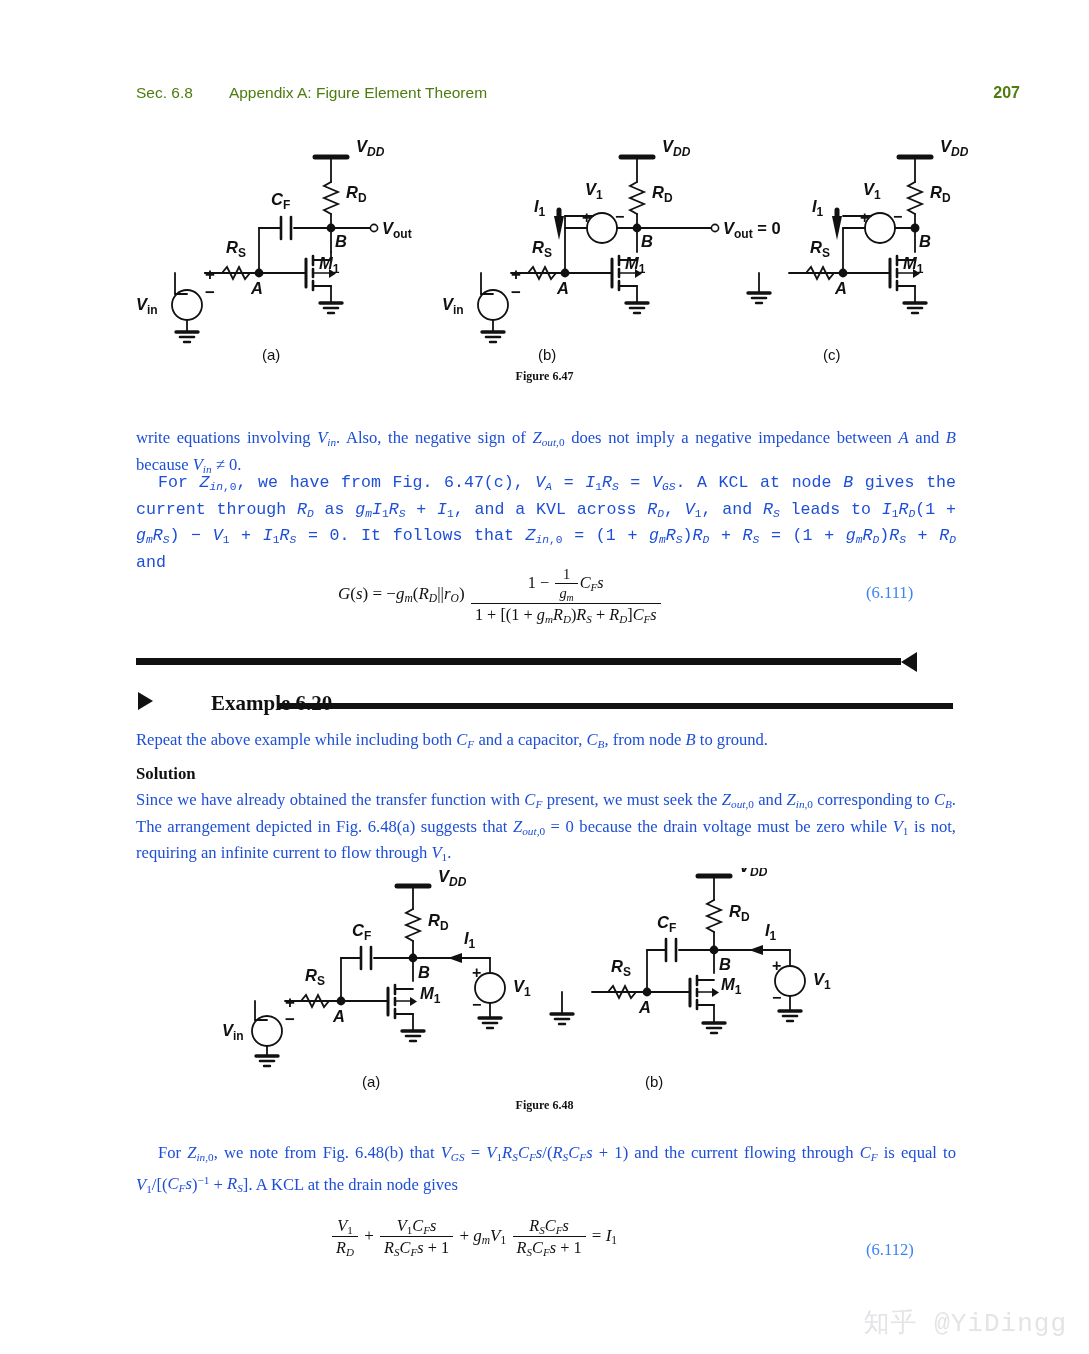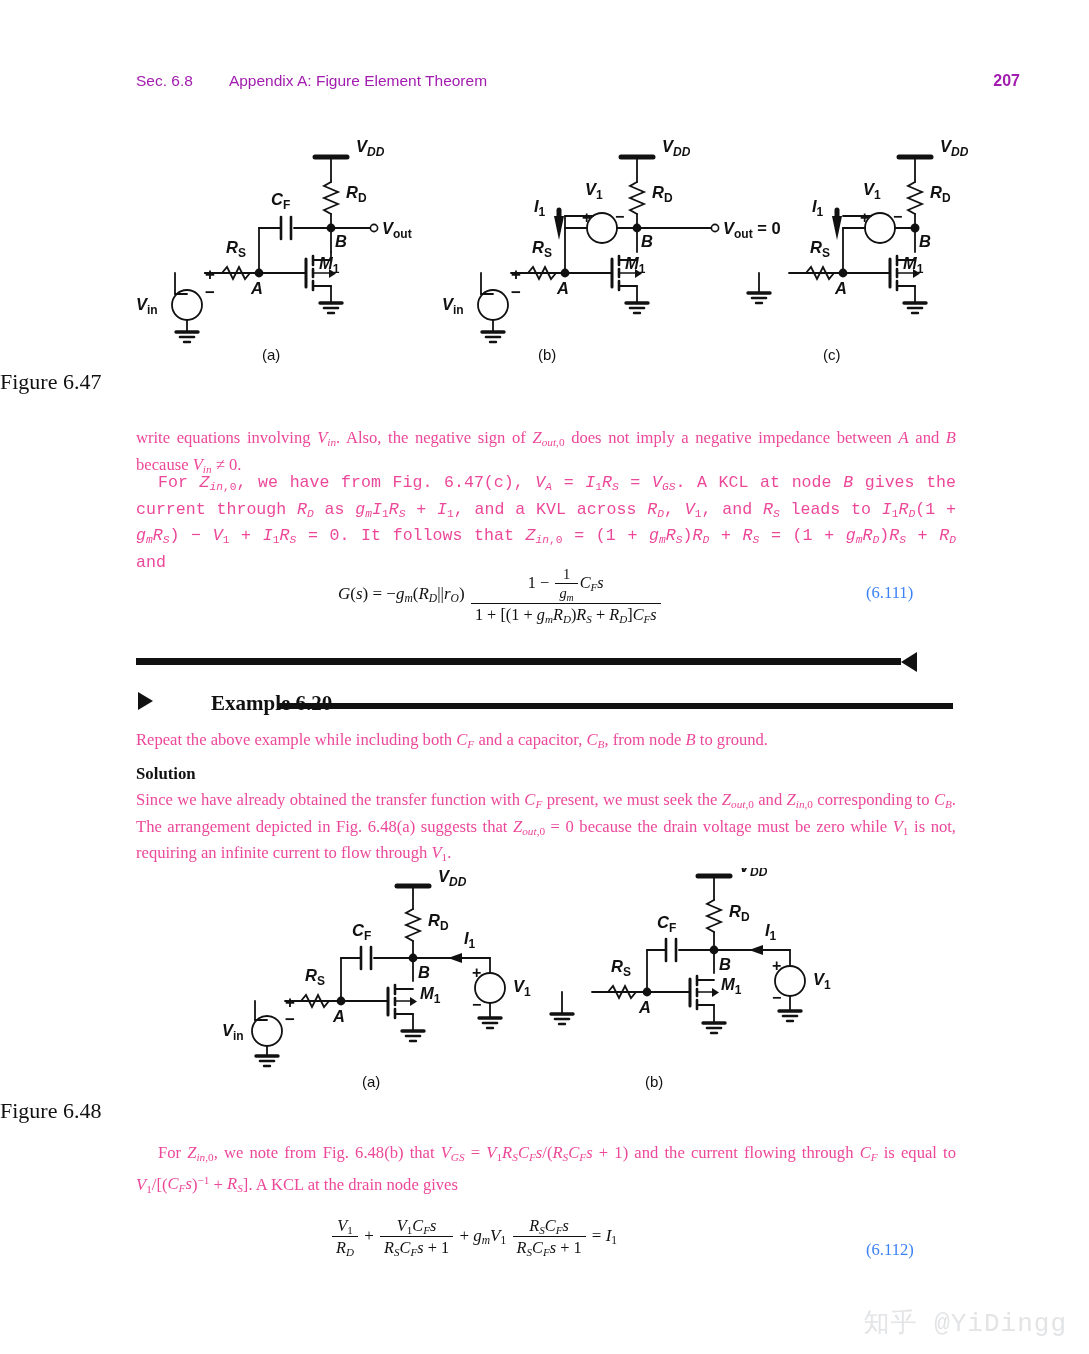--- a/index.html
+++ b/index.html
@@ -14,39 +14,39 @@
     background: #ffffff;
     font-family: "Liberation Serif", serif;
     color: #111111;
     overflow: hidden;
   }
 
   
   .runhead {
     position: absolute;
     left: 136px;
-    top: 72px;
+    top: 84px;
     width: 884px;
     display: flex;
     align-items: flex-start;
     font-family: "Liberation Sans", sans-serif;
     font-size: 15.5px;
-    color: #a21caf;
+    color: #4d7c0f;
   }
   .runhead .sec { margin-right: 36px; }
   .runhead .ttl { flex: 1; }
   .runhead .pno { font-weight: bold; font-size: 16px; }
 
   
   .body-text {
     position: absolute;
     font-size: 16.6px;
     line-height: 22.4px;
     text-align: justify;
-    color: #ec4899;
+    color: #1d4ed8;
   }
   .indent { text-indent: 22px; }
   i, .it { font-style: italic; }
   .sub { font-size: 0.68em; vertical-align: -0.28em; font-style: italic; }
   .subn { font-size: 0.68em; vertical-align: -0.28em; font-style: normal; }
   .sup { font-size: 0.68em; vertical-align: 0.5em; font-style: normal; }
   .nb { white-space: nowrap; }
 
   
   .eqn {
@@ -96,23 +96,23 @@
   .sol-title {
     position: absolute;
     font-weight: bold;
     font-size: 16.8px;
   }
 
   
   .figwrap { position: absolute; }
   .figcap {
     position: absolute;
-    font-weight: normal;
-    font-size: 22px;
-    text-align: left;
+    font-weight: bold;
+    font-size: 12px;
+    text-align: center;
   }
   .sublabel {
     position: absolute;
     font-family: "Liberation Sans", sans-serif;
     font-size: 15px;
     color: #111;
   }
 
   
   .watermark {

